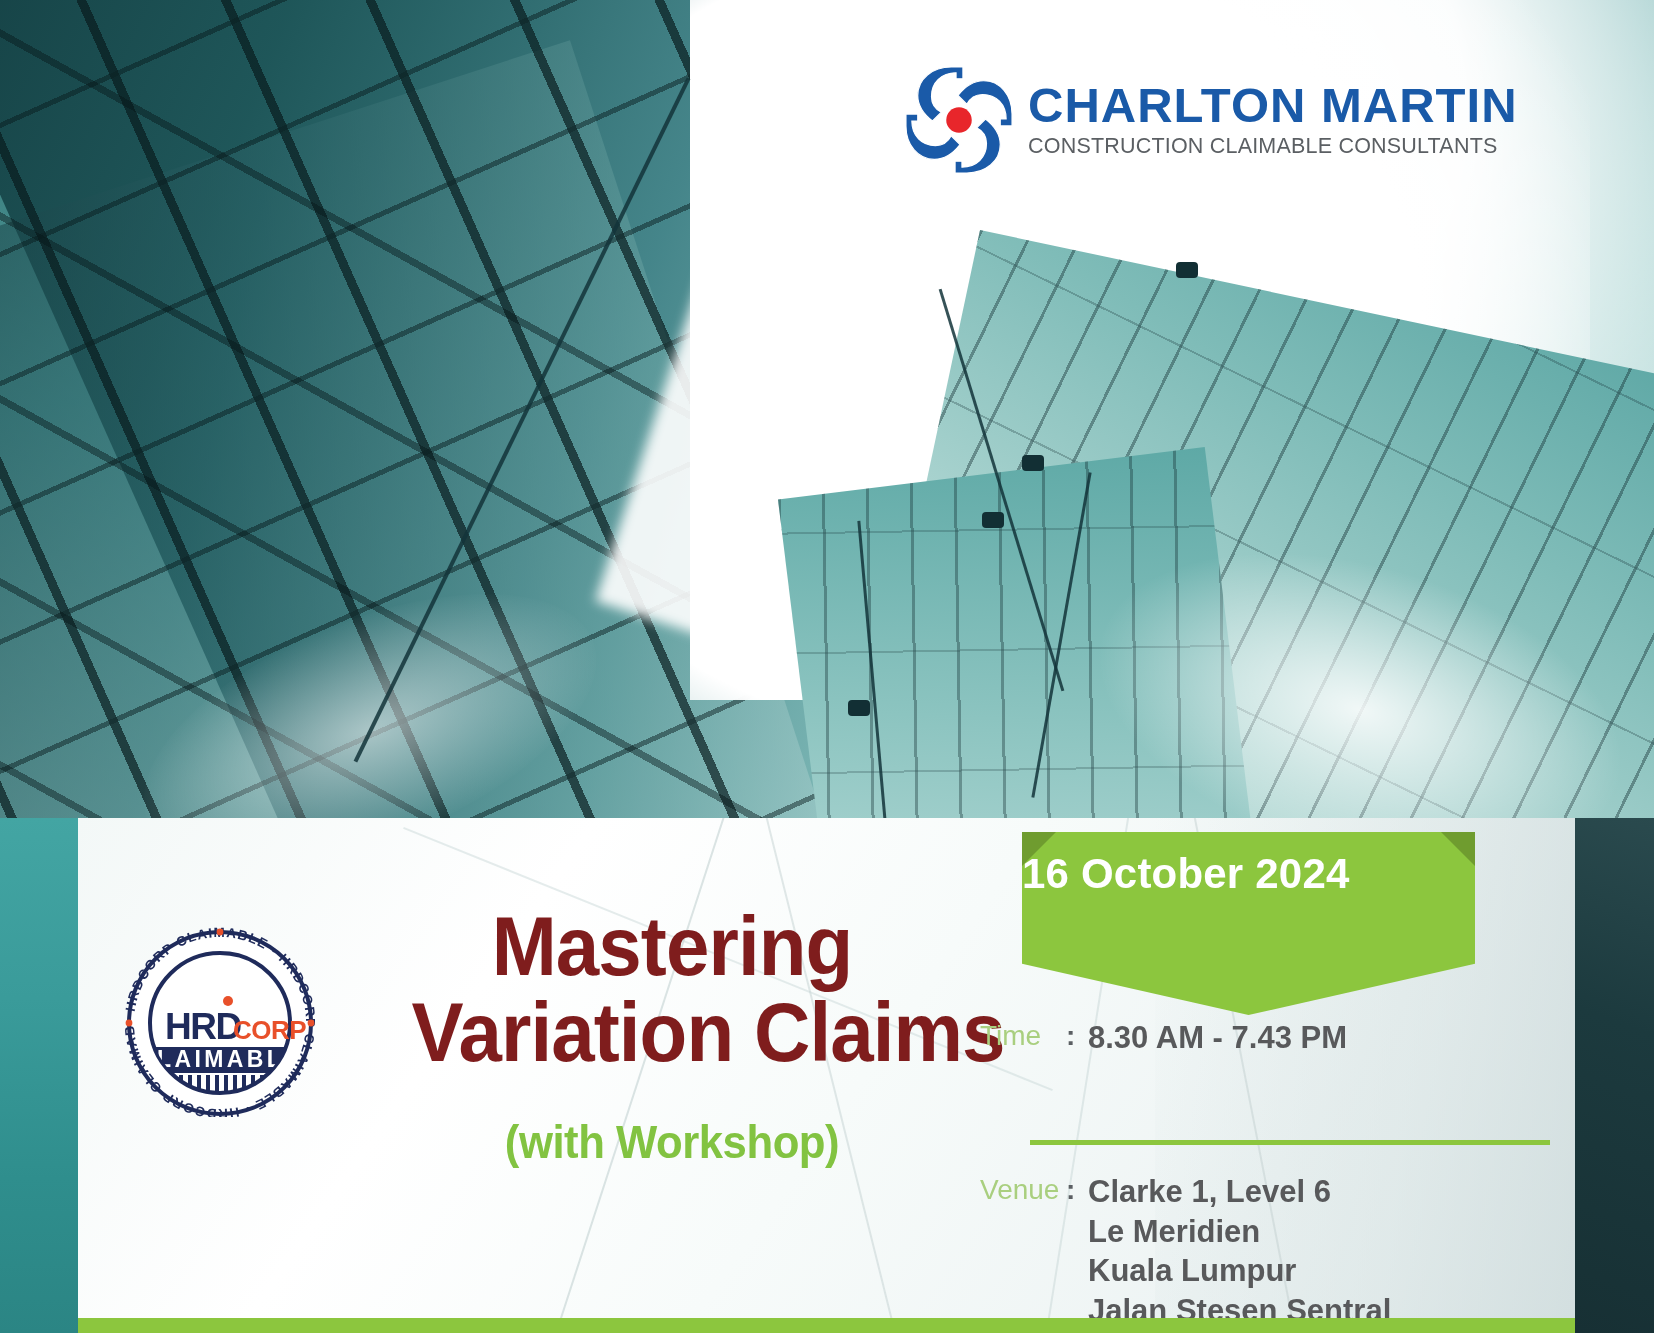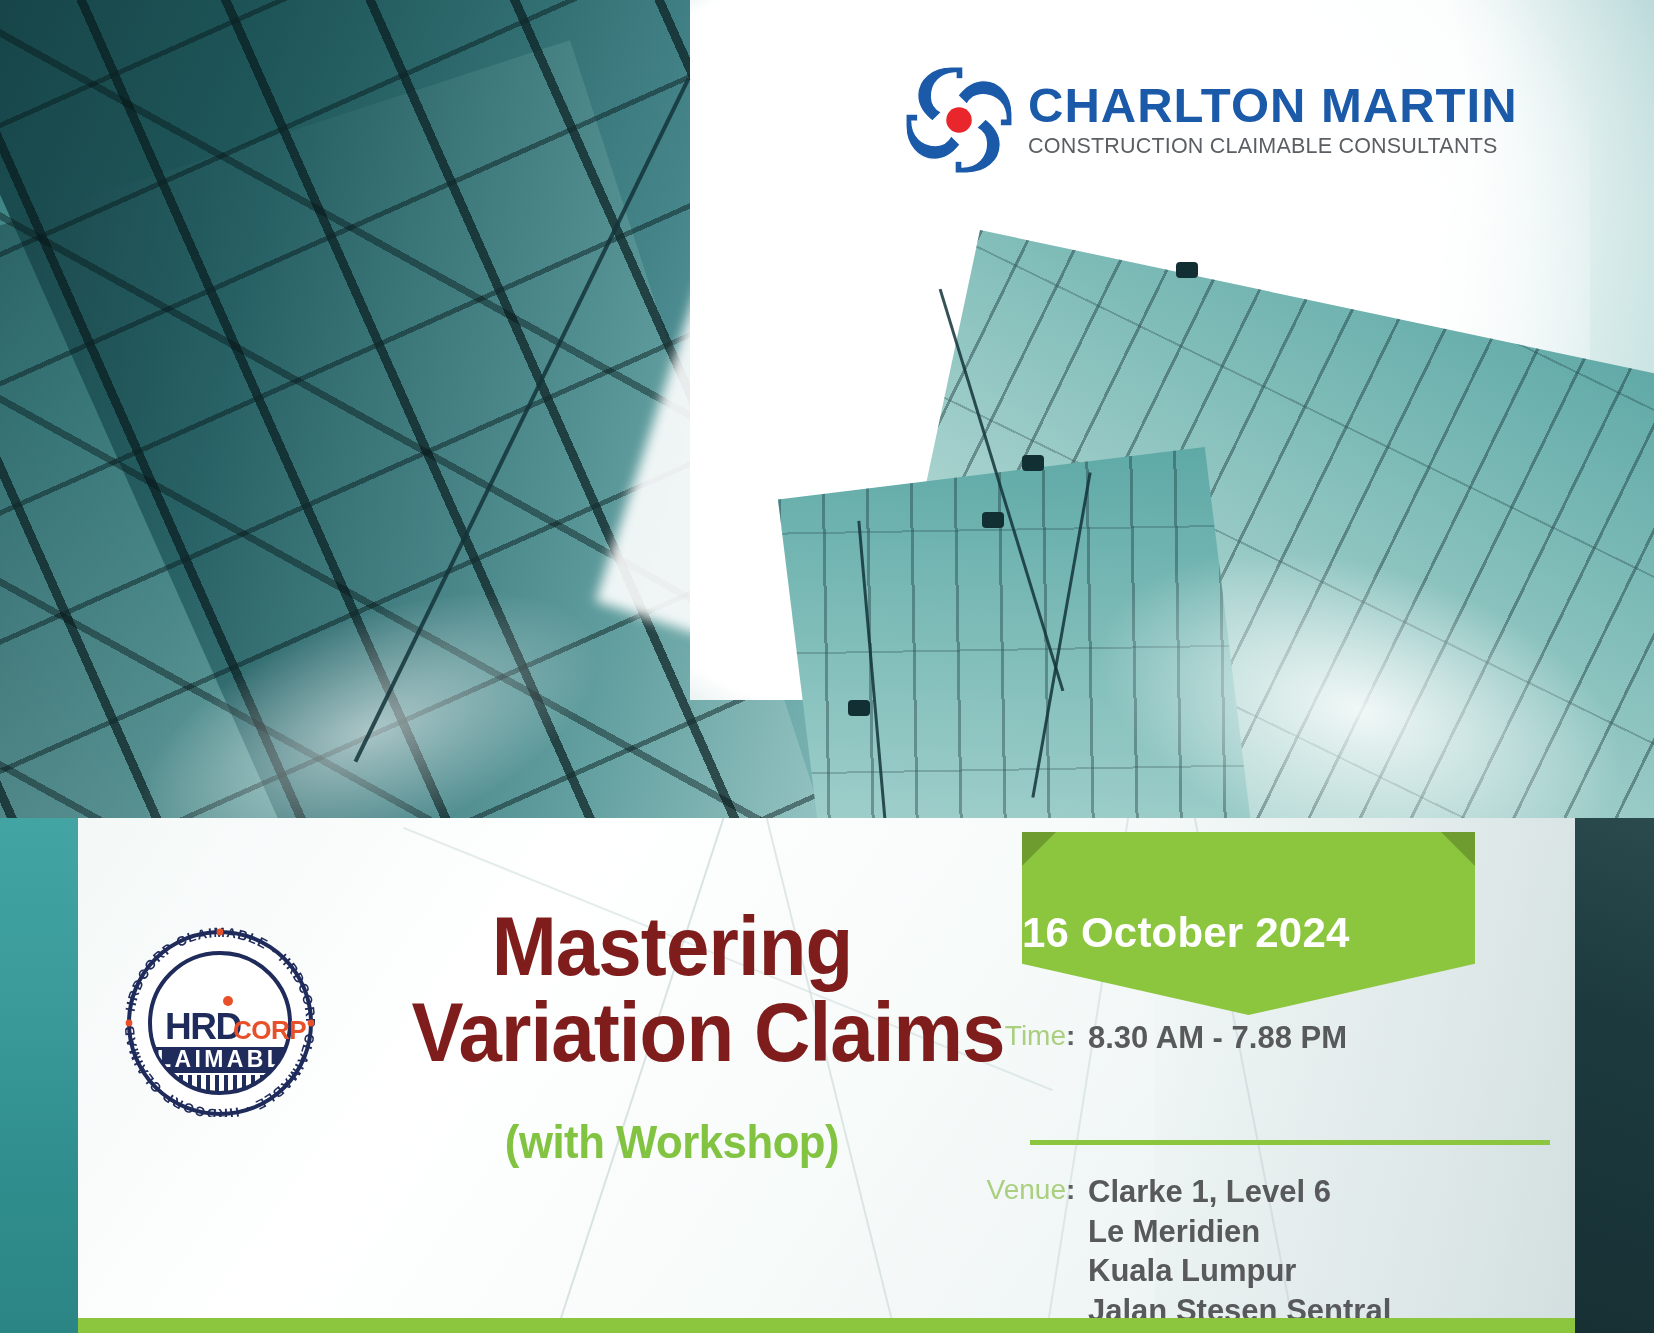--- a/index.html
+++ b/index.html
@@ -115,34 +115,34 @@
   .title .l2{font-size:84px;letter-spacing:-1px;transform:scaleX(.93);margin-top:4px;white-space:nowrap;}
   .subtitle{position:absolute;left:392px;top:1115px;width:560px;text-align:center;
     color:#82c341;font-weight:bold;font-size:46px;letter-spacing:-.5px;
     font-family:"Liberation Sans Narrow","Liberation Sans", sans-serif;transform:scaleX(.95);}
 
   
   .datebox{position:absolute;left:1022px;top:832px;width:453px;height:183px;
     background:#8cc63e;
     -webkit-clip-path:polygon(0 0,100% 0,100% 72%,50% 100%,0 72%);
     clip-path:polygon(0 0,100% 0,100% 72%,50% 100%,0 72%);
-    display:flex;flex-direction:row;align-items:center;justify-content:flex-start;
+    display:flex;flex-direction:row;align-items:flex-start;justify-content:flex-start;
     padding-top:18px;box-sizing:border-box;}
   .datebox .d1,.datebox .d2{color:#ffffff;font-weight:bold;font-size:42px;line-height:1.12;
     letter-spacing:.2px;white-space:nowrap;}
   .foldL{position:absolute;left:1022px;top:832px;width:0;height:0;
     border-left:34px solid #6f9c2f;border-bottom:34px solid transparent;}
   .foldR{position:absolute;left:1441px;top:832px;width:0;height:0;
     border-right:34px solid #6f9c2f;border-bottom:34px solid transparent;}
 
   
   .details{position:absolute;left:980px;top:1018px;width:520px;}
   .row{display:flex;align-items:flex-start;}
   .lbl{color:#a9cf7f;font-size:28px;font-weight:normal;width:86px;flex:0 0 auto;
-    text-align:right;line-height:1.25;}
+    text-align:left;line-height:1.25;}
   .colon{color:#5b5f63;font-size:28px;font-weight:bold;width:22px;flex:0 0 auto;line-height:1.25;}
   .val{color:#58595b;font-size:31px;font-weight:bold;line-height:1.28;}
   .val .vline{white-space:nowrap;}
   .divider{position:absolute;left:1030px;top:1140px;width:520px;height:5px;background:#8cc63e;}
   .row-venue{position:absolute;left:980px;top:1172px;width:540px;}
 
   
   .bottombar{position:absolute;left:78px;top:1318px;width:1497px;height:15px;background:#8cc63e;}
   .leftstrip{position:absolute;left:0;top:818px;width:78px;height:515px;
     background:linear-gradient(180deg,#43a5a3 0%,#3a9b9a 35%,#2f8e8d 70%,#2b8584 100%);}
@@ -260,21 +260,21 @@
   <div class="datebox">
     <div class="d1">16 October 2024</div>
   </div>
   <div class="foldL"></div>
   <div class="foldR"></div>
 
   <div class="details">
     <div class="row">
       <div class="lbl">Time</div>
       <div class="colon">:</div>
-      <div class="val">8.30 AM - 7.88 PM</div>
+      <div class="val">8.30 AM - 7.43 PM</div>
     </div>
   </div>
 
   <div class="divider"></div>
 
   <div class="row-venue">
     <div class="row">
       <div class="lbl">Venue</div>
       <div class="colon">:</div>
       <div class="val">

